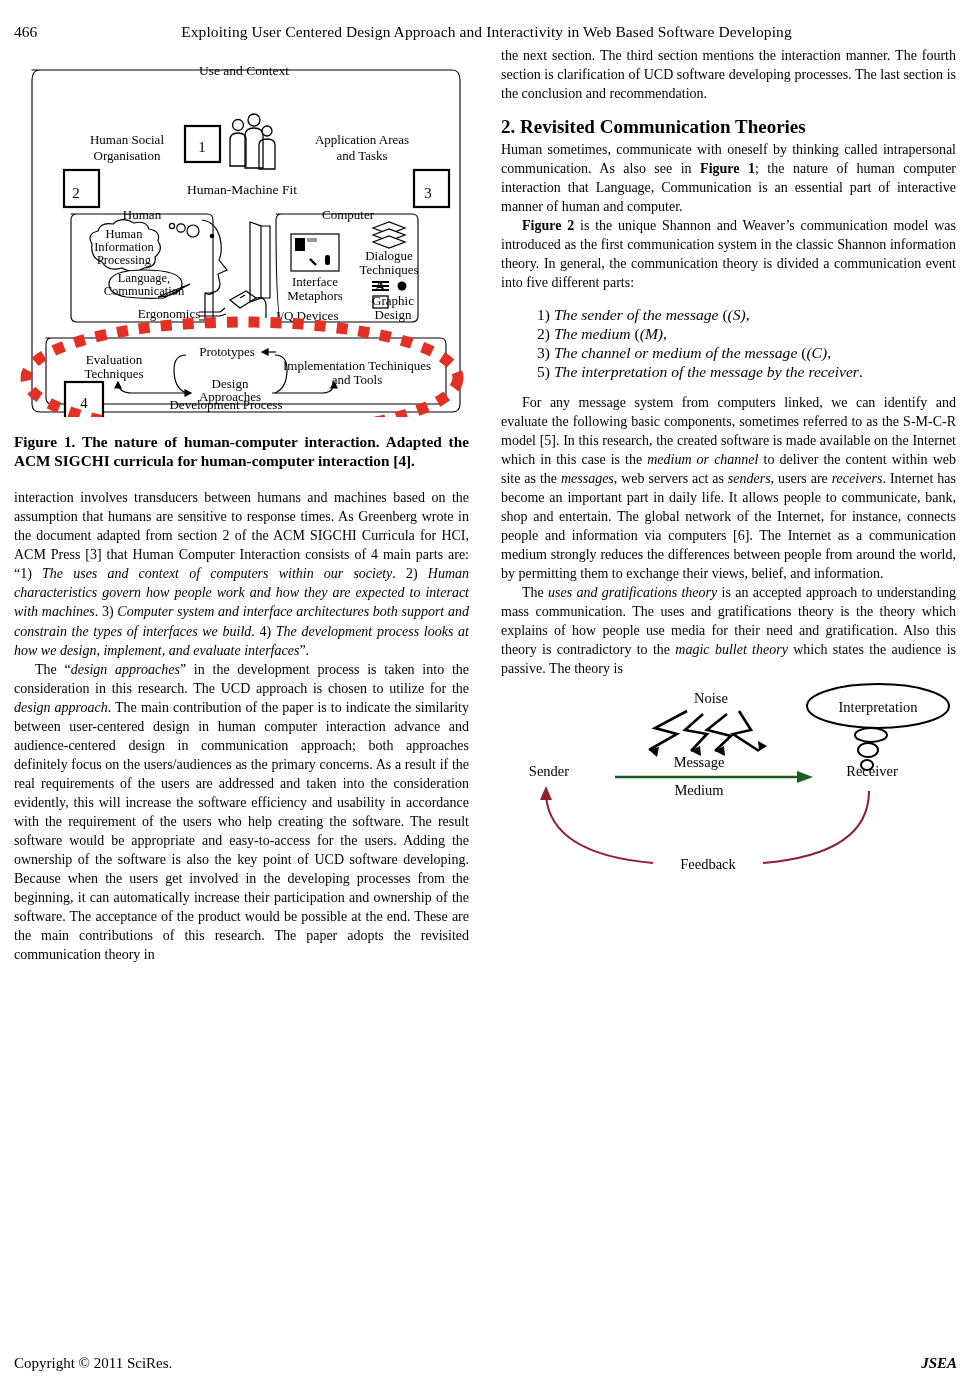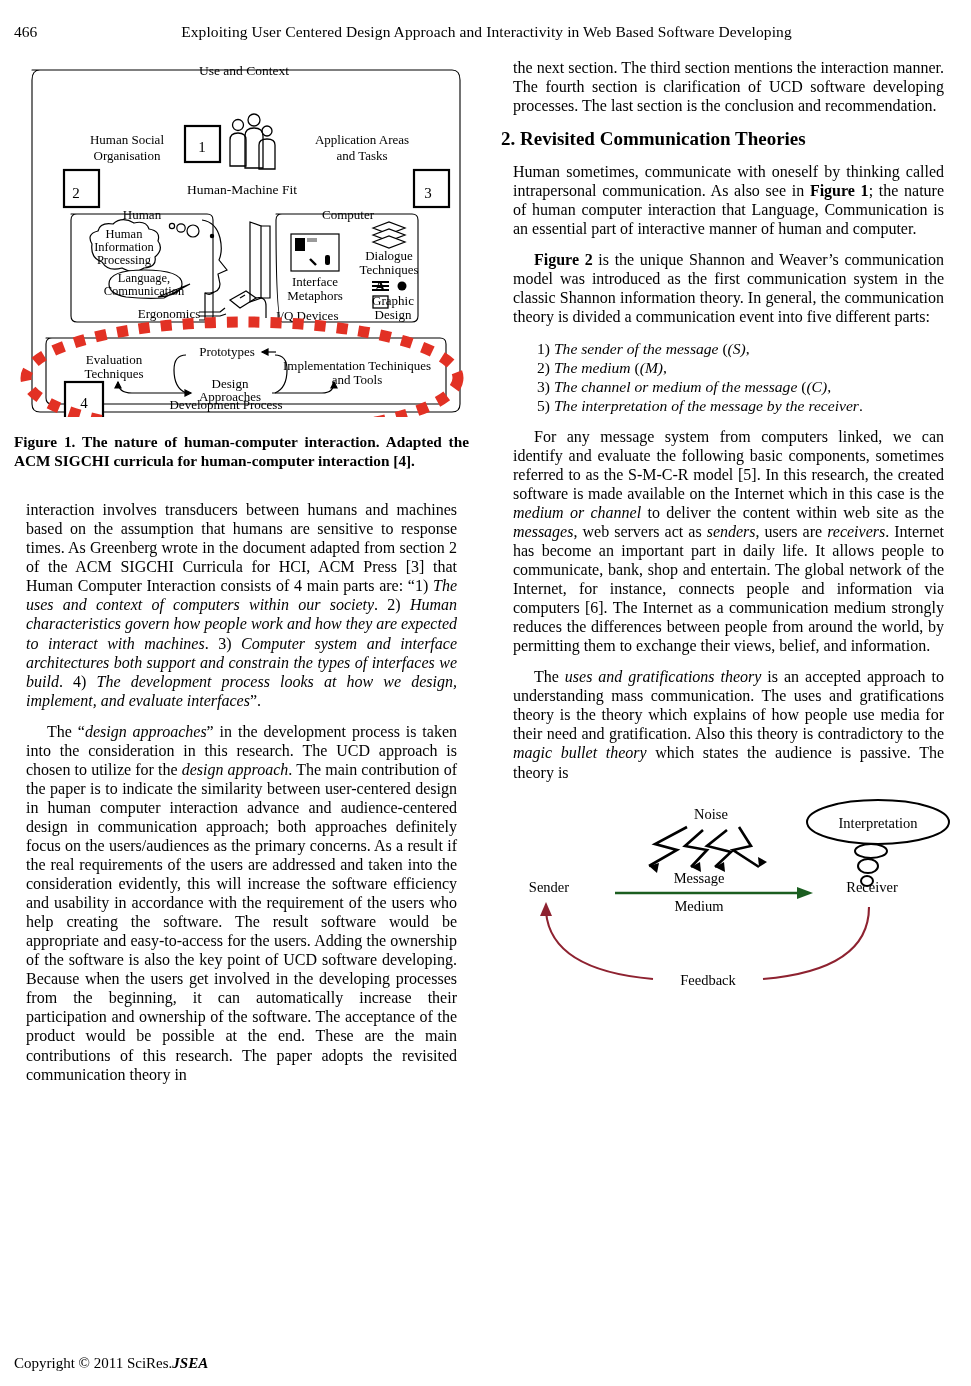--- a/index.html
+++ b/index.html
@@ -44,22 +44,22 @@
     left: 14px;
     width: 943px;
     height: 1280px;
     display: flex;
     gap: 32px;
   }
   .col { width: 455px; position: relative; }
 
   
   p {
-    margin: 12px;
-    font-size: 16px;
+    margin: 0;
+    font-size: 14px;
     line-height: 19.05px;
     text-align: justify;
     text-justify: inter-word;
     hyphens: manual;
   }
   p.indent { text-indent: 21px; }
   .it { font-style: italic; }
   .bd { font-weight: bold; }
 
   h2.section-head {
@@ -111,21 +111,21 @@
   }
   .fig2-wrap svg { display: block; }
 
   
   .footer {
     position: absolute;
     left: 14px;
     right: 14px;
     bottom: 14px;
     display: flex;
-    justify-content: flex-start;
+    justify-content: space-between;
     align-items: baseline;
     font-size: 15px;
   }
   .footer-right { font-style: italic; font-weight: bold; }
 
   .gap-sm { height: 18px; }
 </style>
 </head>
 <body>
 

